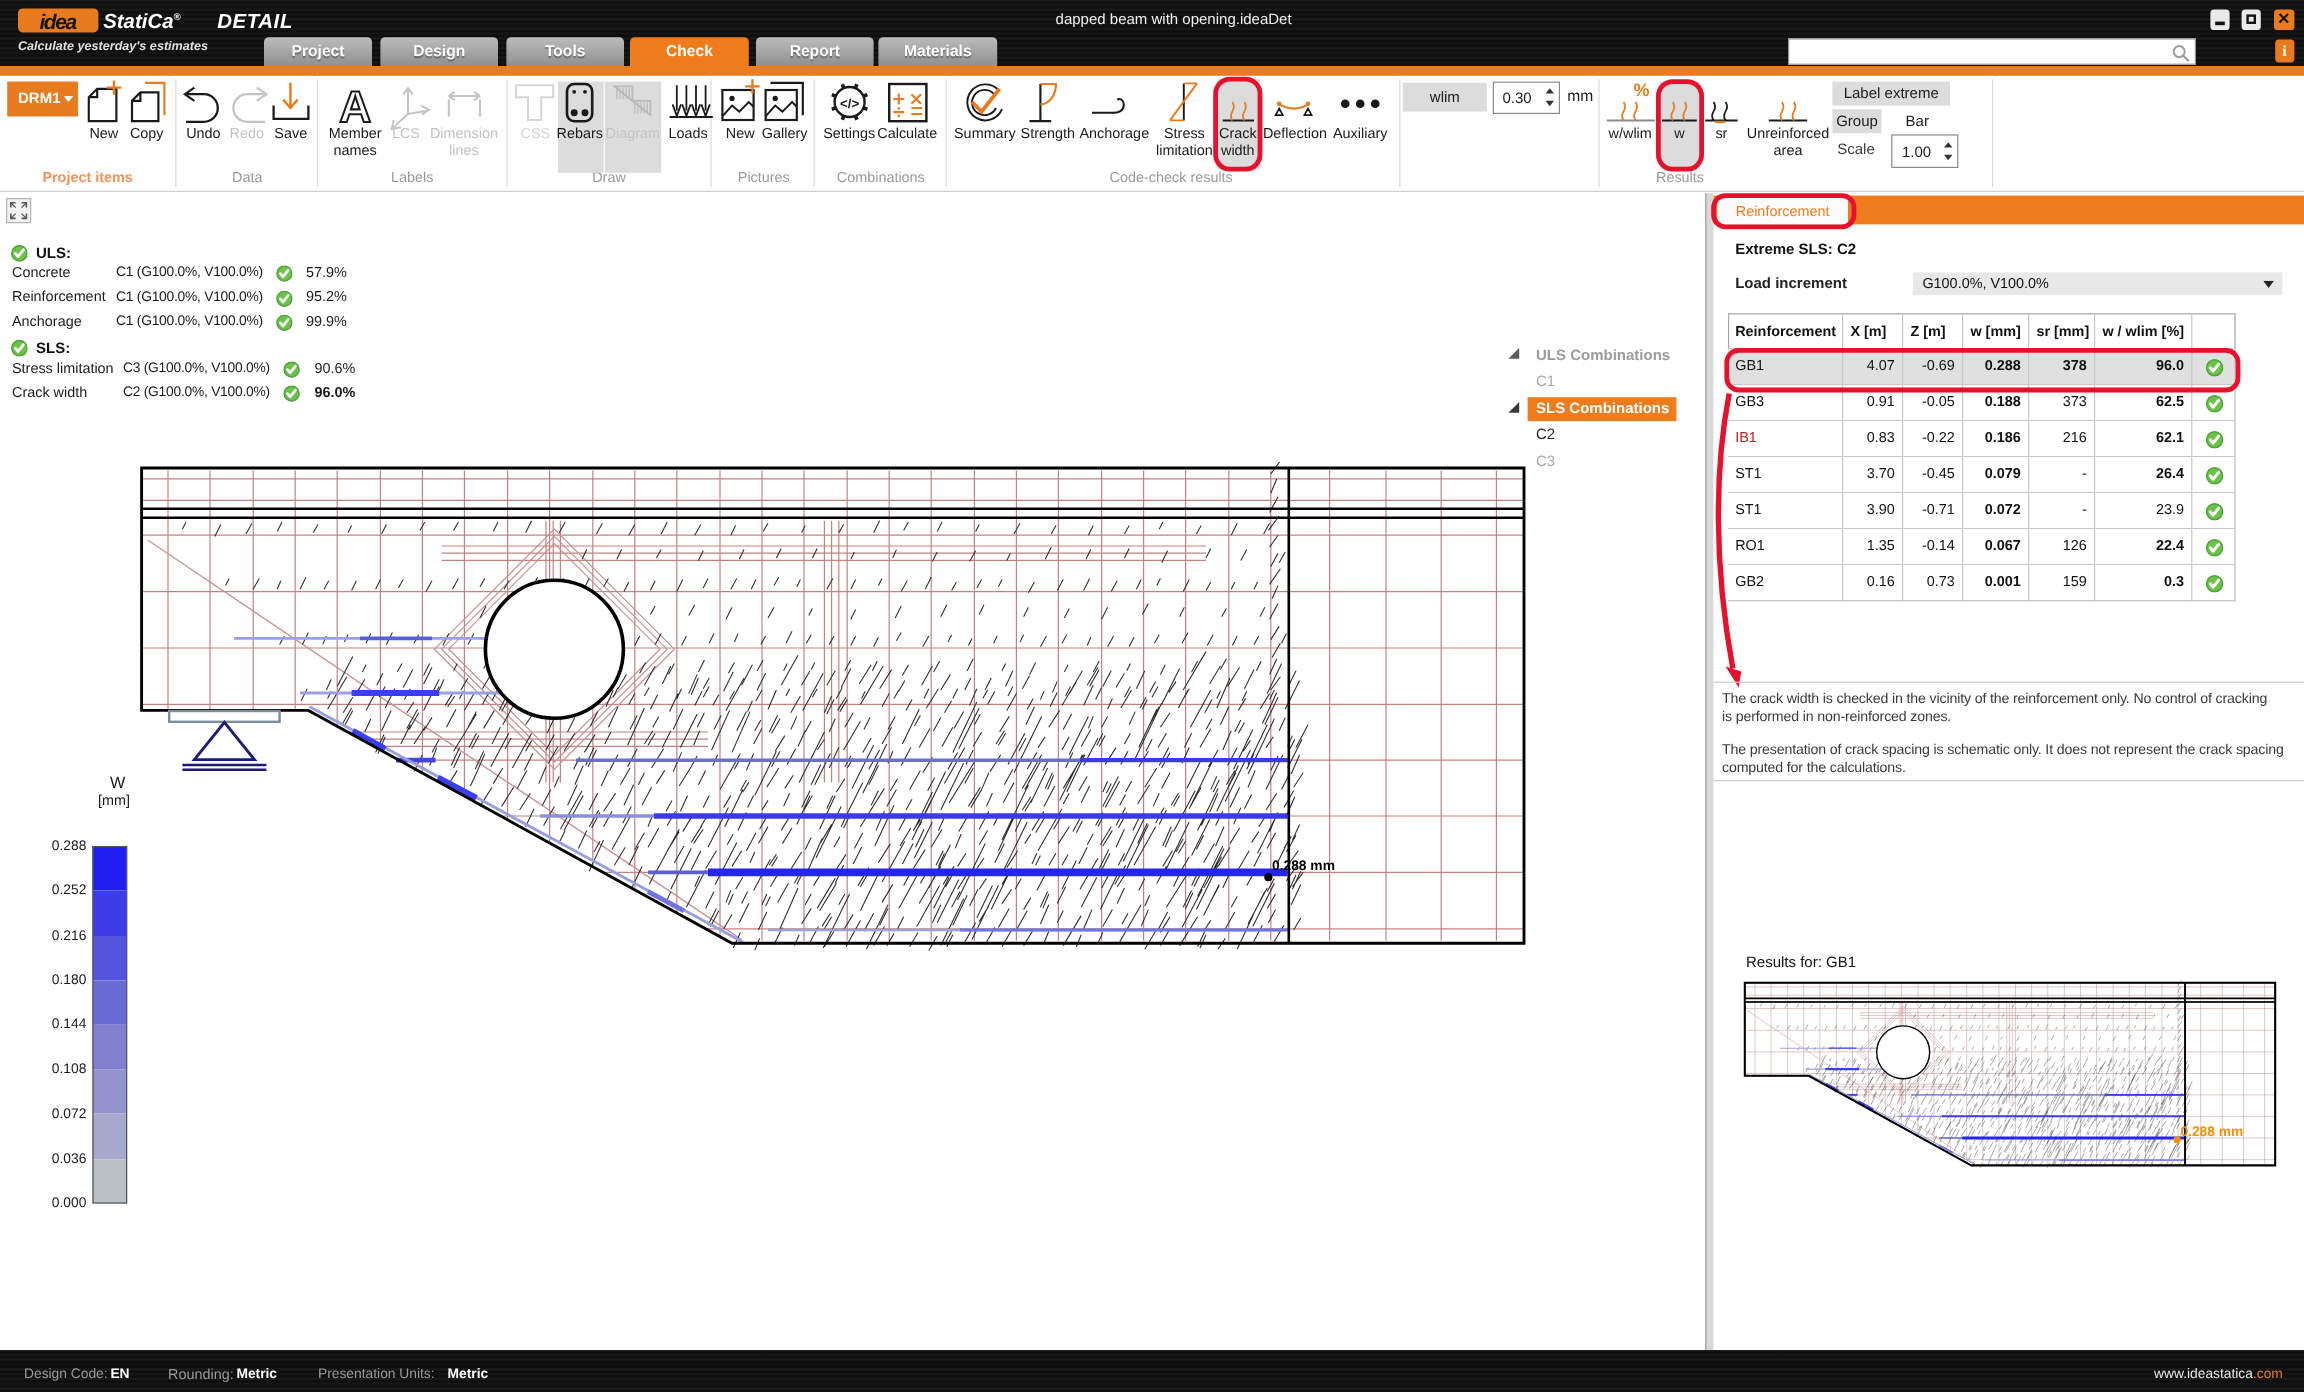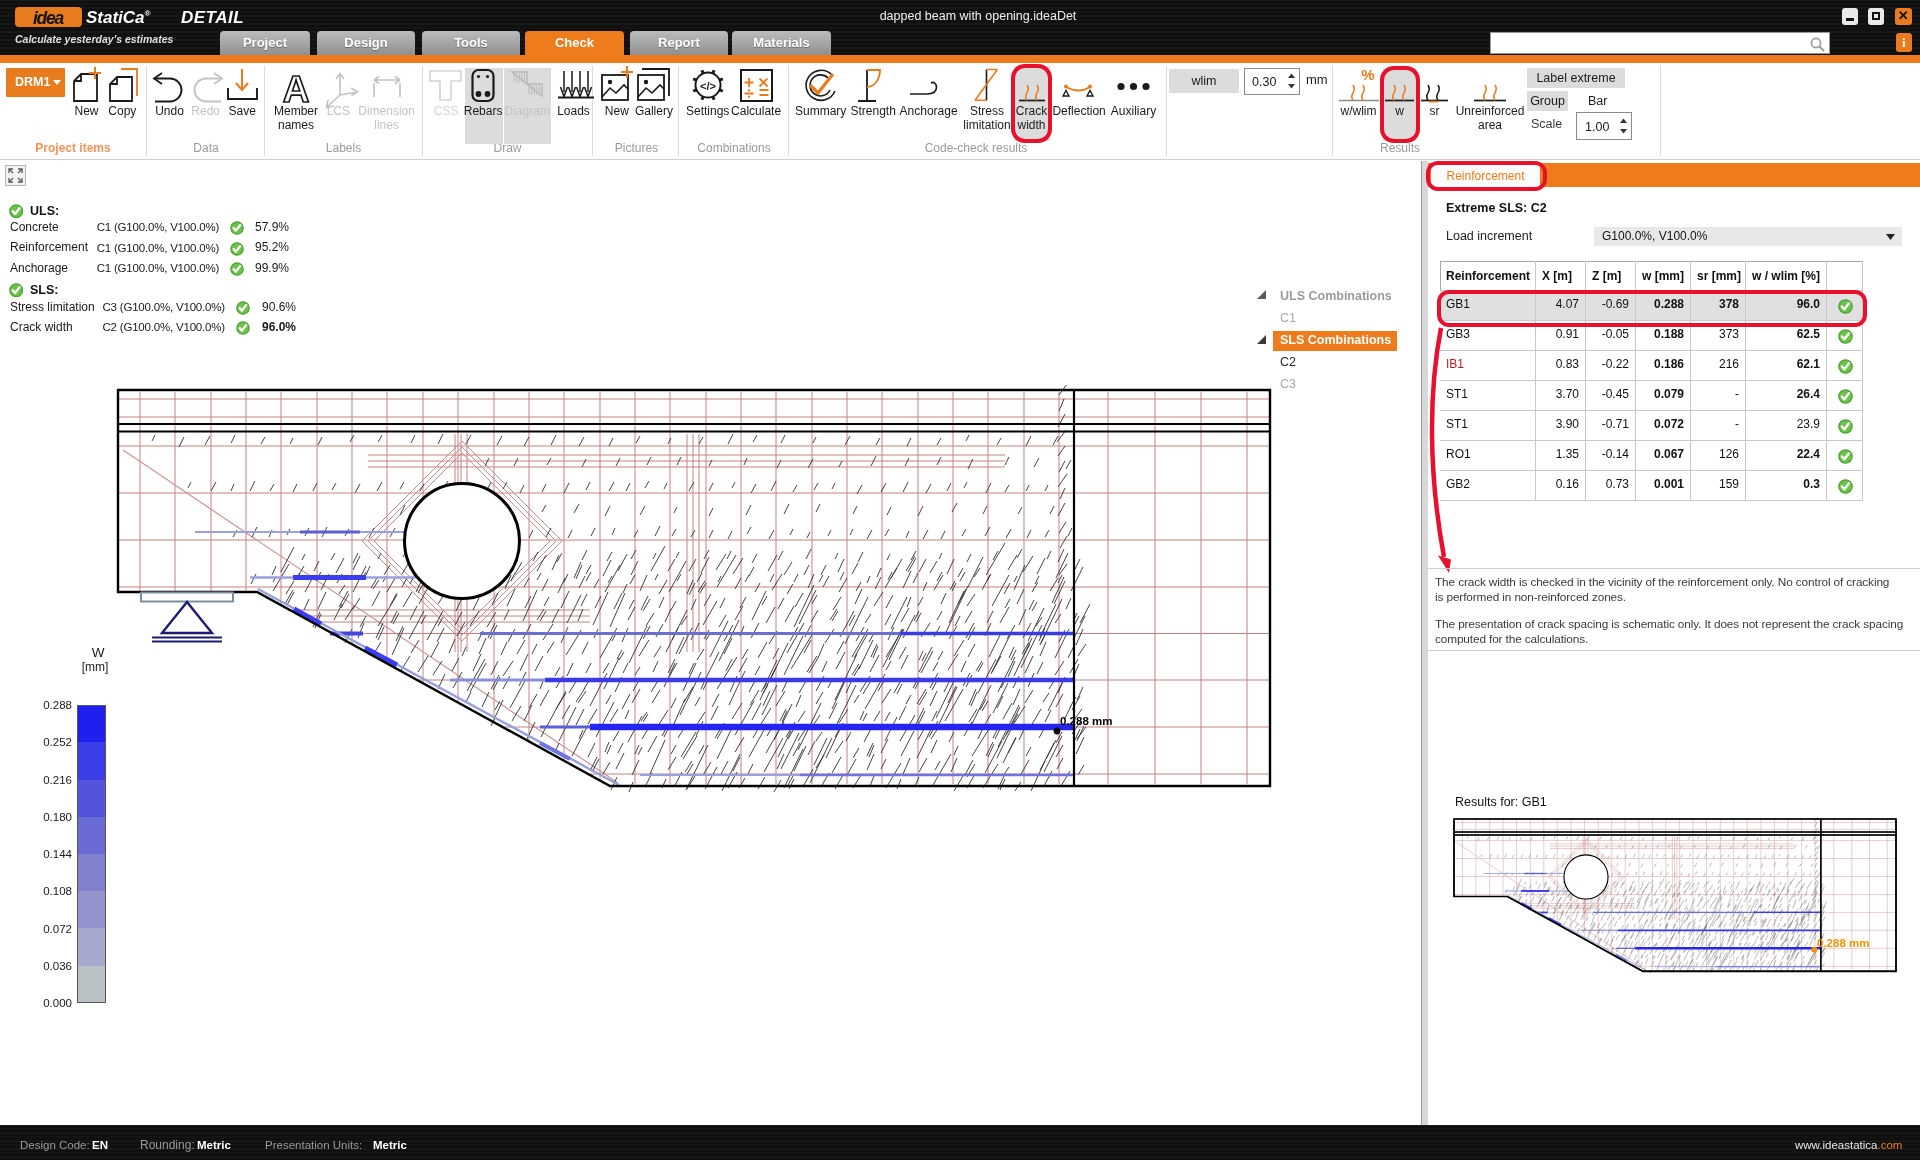--- a/index.html
+++ b/index.html
@@ -404,21 +404,21 @@
     <line x1="152" y1="641.5" x2="222" y2="641.5" stroke="#1c1c72" stroke-width="2"></line>
     <circle cx="1057" cy="731" r="3.4" fill="#000"></circle>
     <text x="1060" y="725" font-size="11.5" font-weight="bold" fill="#000" font-family="Liberation Sans">0.288 mm</text>
   </svg>
 <div class="a" style="left:1421px;top:161px;width:7px;height:964px;background:#d8d8d8;border-left:1px solid #9e9e9e"></div>
 <div class="a" style="left:1428px;top:161px;width:492px;height:964px;background:#fff"></div>
 <div class="a" style="left:1428px;top:163px;width:492px;height:24px;background:#ef7c1c"></div>
 <div class="a" style="left:1431px;top:164.5px;width:109px;height:22.5px;background:#fbfbfb;text-align:center;line-height:22px;font-size:12px;color:#ef7c1c;border-radius:2px 2px 0 0">Reinforcement</div>
 <div class="redbox" style="left:1425.5px;top:161px;width:121px;height:30px;border-radius:12px"></div>
 <div class="a" style="left:1446px;top:201px;font-size:12.5px;color:#111;font-weight:bold;white-space:nowrap;">Extreme SLS: C2</div>
-<div class="a" style="left:1446px;top:229px;font-size:12.5px;color:#222;font-weight:normal;white-space:nowrap;">Load increment</div>
+<div class="a" style="left:1446px;top:229px;font-size:12.5px;color:#222;font-weight:bold;white-space:nowrap;">Load increment</div>
 <div class="a" style="left:1594px;top:227px;width:308px;height:19px;background:#e8e8e8">
     <span class="a" style="left:8px;top:2.5px;font-size:12px;color:#111">G100.0%, V100.0%</span>
     <svg class="a" style="left:292px;top:7px" width="10" height="7">
       <path d="M0,0 h9 l-4.5,6 z" fill="#222"></path>
     </svg>
   </div>
 <div class="a" style="left:1440px;top:261px;width:423px;height:240px;border:1px solid #a8a8a8;background:#fff"></div>
 <div class="a" style="left:1440px;top:261px;width:96px;height:30px;border-right:1px solid #c8c8c8;border-bottom:1px solid #c8c8c8;font-size:12px;font-weight:bold;color:#111;line-height:30px;padding-left:6px">Reinforcement</div>
 <div class="a" style="left:1536px;top:261px;width:50px;height:30px;border-right:1px solid #c8c8c8;border-bottom:1px solid #c8c8c8;font-size:12px;font-weight:bold;color:#111;line-height:30px;padding-left:6px">X [m]</div>
 <div class="a" style="left:1586px;top:261px;width:50px;height:30px;border-right:1px solid #c8c8c8;border-bottom:1px solid #c8c8c8;font-size:12px;font-weight:bold;color:#111;line-height:30px;padding-left:6px">Z [m]</div>

